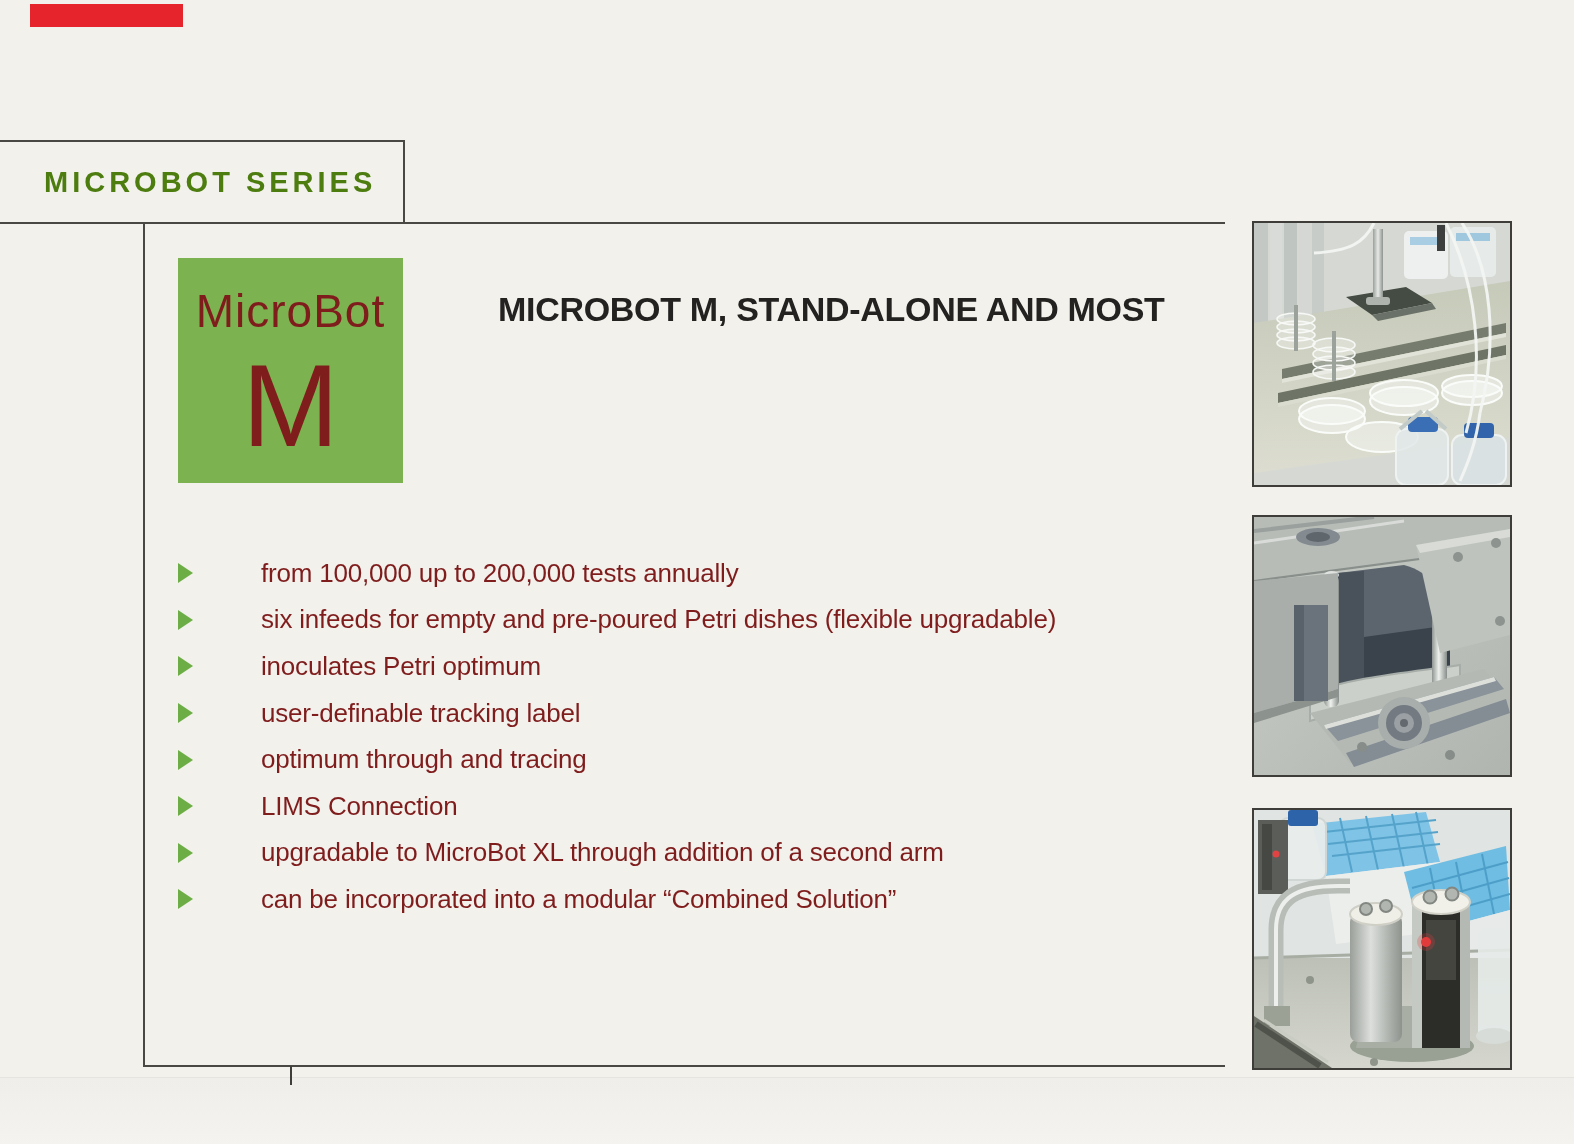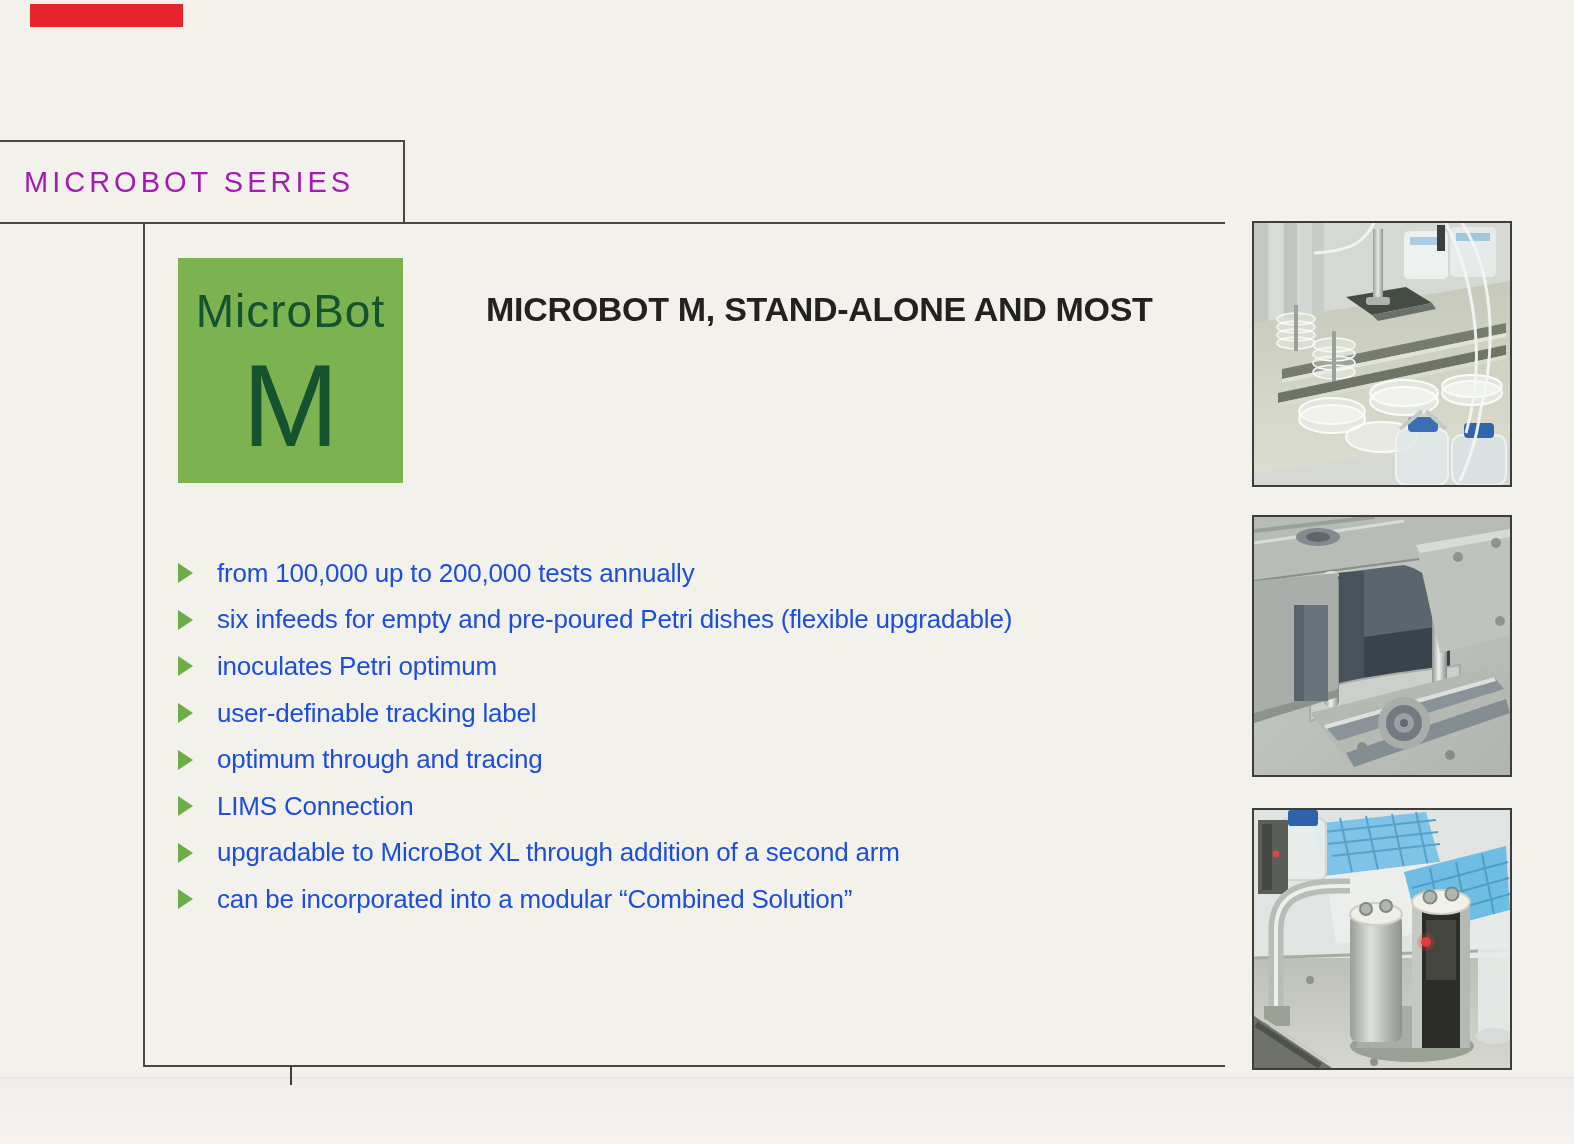--- a/index.html
+++ b/index.html
@@ -10,49 +10,49 @@
   }
   
   .red-tab{position:absolute;left:30px;top:4px;width:153px;height:23px;background:var(--red,#e5242b);}
   
   .series-box{
     position:absolute;left:-2px;top:140px;width:407px;height:84px;box-sizing:border-box;
     border:2px solid #4a4843;background:var(--page-bg,#f2f1ec);
     display:flex;align-items:center;z-index:3;
   }
   .series-box span{
-    padding-left:24px;font-size:29px;font-weight:400;letter-spacing:4px;color:#a21caf;
+    padding-left:44px;font-size:29px;font-weight:700;letter-spacing:4px;color:#4d7c0f;
   }
   
   .panel{
     position:absolute;left:143px;top:222px;width:1082px;height:845px;box-sizing:border-box;
     border:2px solid #4a4843;border-right:none;background:var(--page-bg,#f2f1ec);z-index:1;
   }
   .tick{position:absolute;left:290px;top:1066px;width:2px;height:19px;background:#3f3e3a;z-index:2;}
   
   .logo{
     position:absolute;left:178px;top:258px;width:225px;height:225px;z-index:4;
-    background:var(--green-logo,#7cb350);color:#14532d;text-align:center;
+    background:var(--green-logo,#7cb350);color:#7f1d1d;text-align:center;
   }
   .logo .brand{font-size:46px;font-weight:300;letter-spacing:1px;margin-top:30px;line-height:1;}
   .logo .model{font-size:116px;font-weight:300;line-height:1;margin-top:14px;}
   
   .headline{
-    position:absolute;left:486px;top:287px;width:760px;z-index:4;
+    position:absolute;left:498px;top:287px;width:760px;z-index:4;
     font-size:34px;font-weight:700;line-height:45px;letter-spacing:-0.3px;color:#242220;
   }
   
   .features{position:absolute;left:178px;top:550px;width:1020px;z-index:4;}
   .feature{display:flex;align-items:center;height:46.6px;}
   .bullet{
     width:0;height:0;flex:0 0 auto;margin-right:24px;
     border-left:15px solid var(--green-bullet,#6cae45);
     border-top:10px solid transparent;border-bottom:10px solid transparent;
   }
-  .feature .txt{font-size:26px;letter-spacing:-0.2px;color:#1d4ed8;white-space:nowrap;}
+  .feature .txt{font-size:26px;letter-spacing:-0.2px;color:#7f1d1d;white-space:nowrap;margin-left:44px;}
   
   .photo{position:absolute;left:1252px;width:256px;box-sizing:content-box;border:2px solid #3e3d39;background:#cfd2cc;z-index:4;}
   .photo svg{display:block;}
   .photo1{top:221px;height:262px;}
   .photo2{top:515px;height:258px;}
   .photo3{top:808px;height:258px;}
   
   .bottom-band{
     position:absolute;left:0;top:1077px;width:1574px;height:67px;
     background:linear-gradient(180deg,#efeeea,#f4f3ef);

